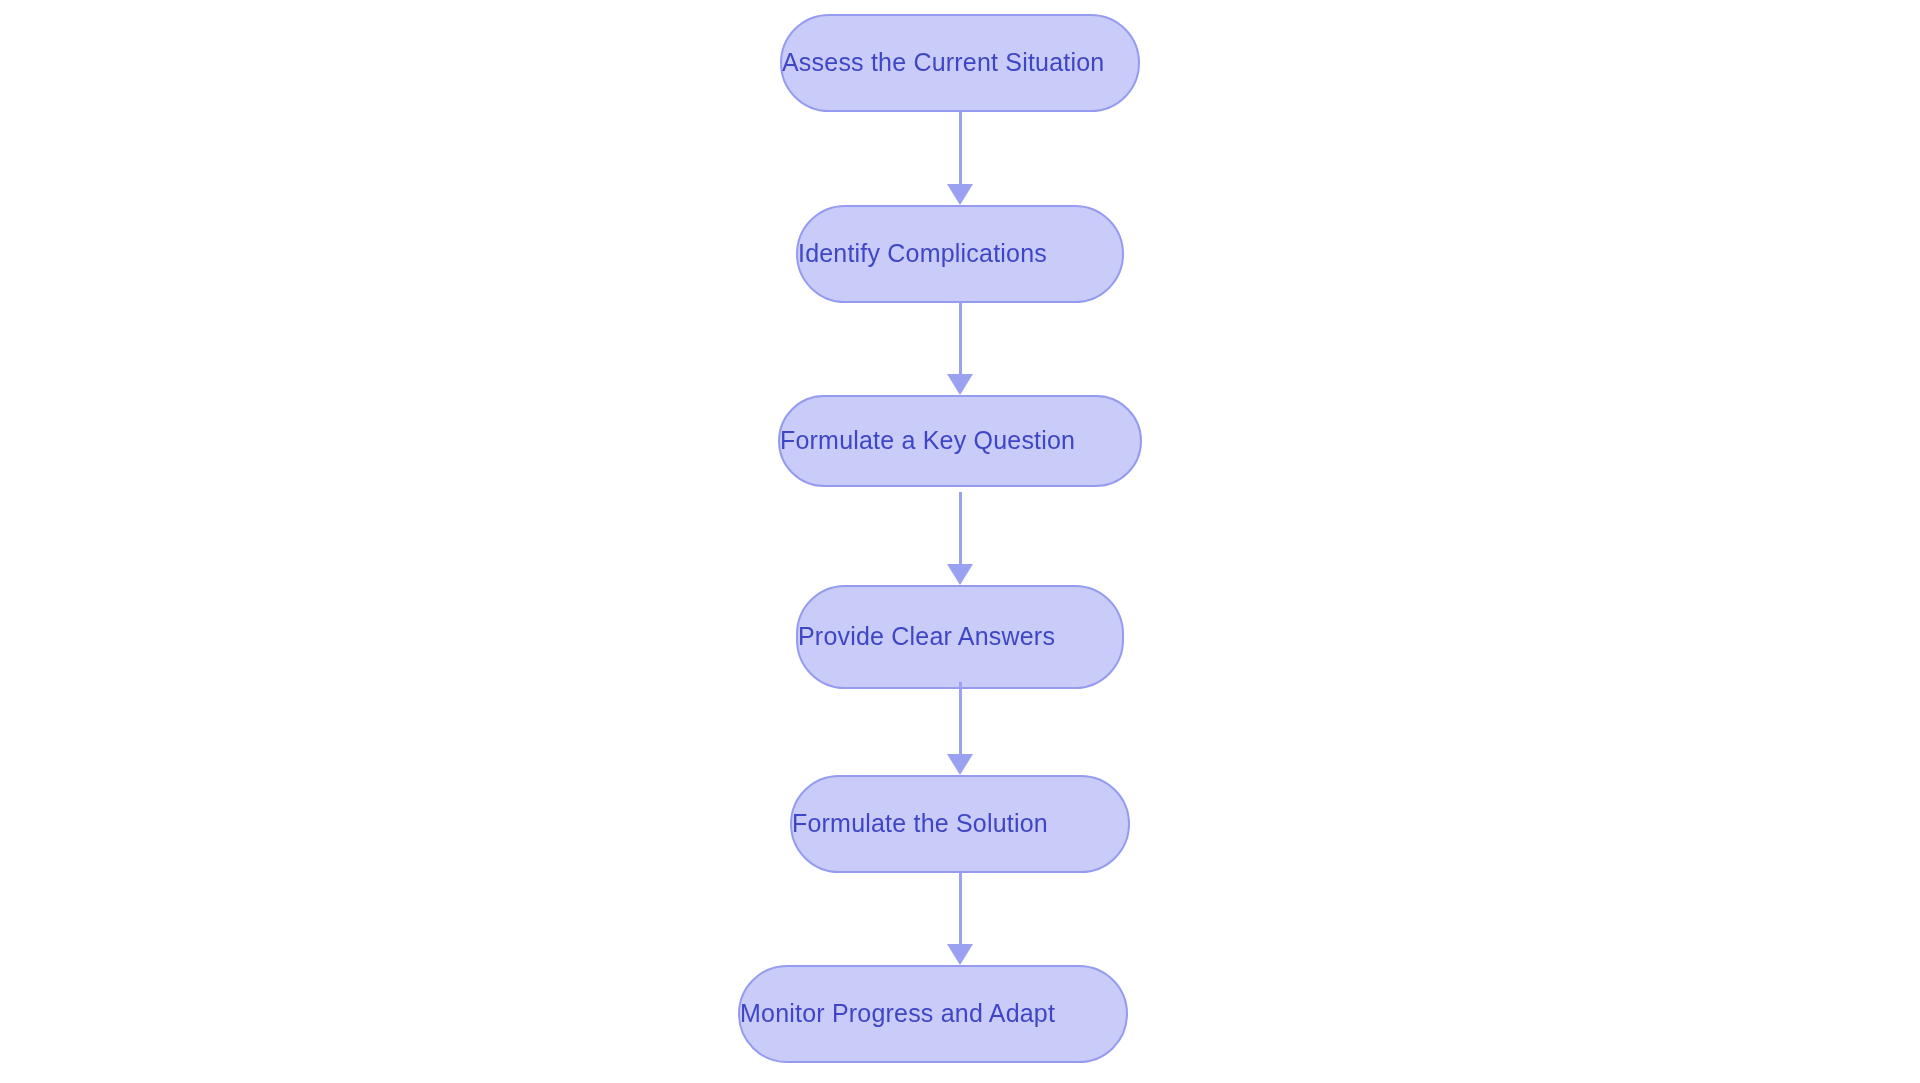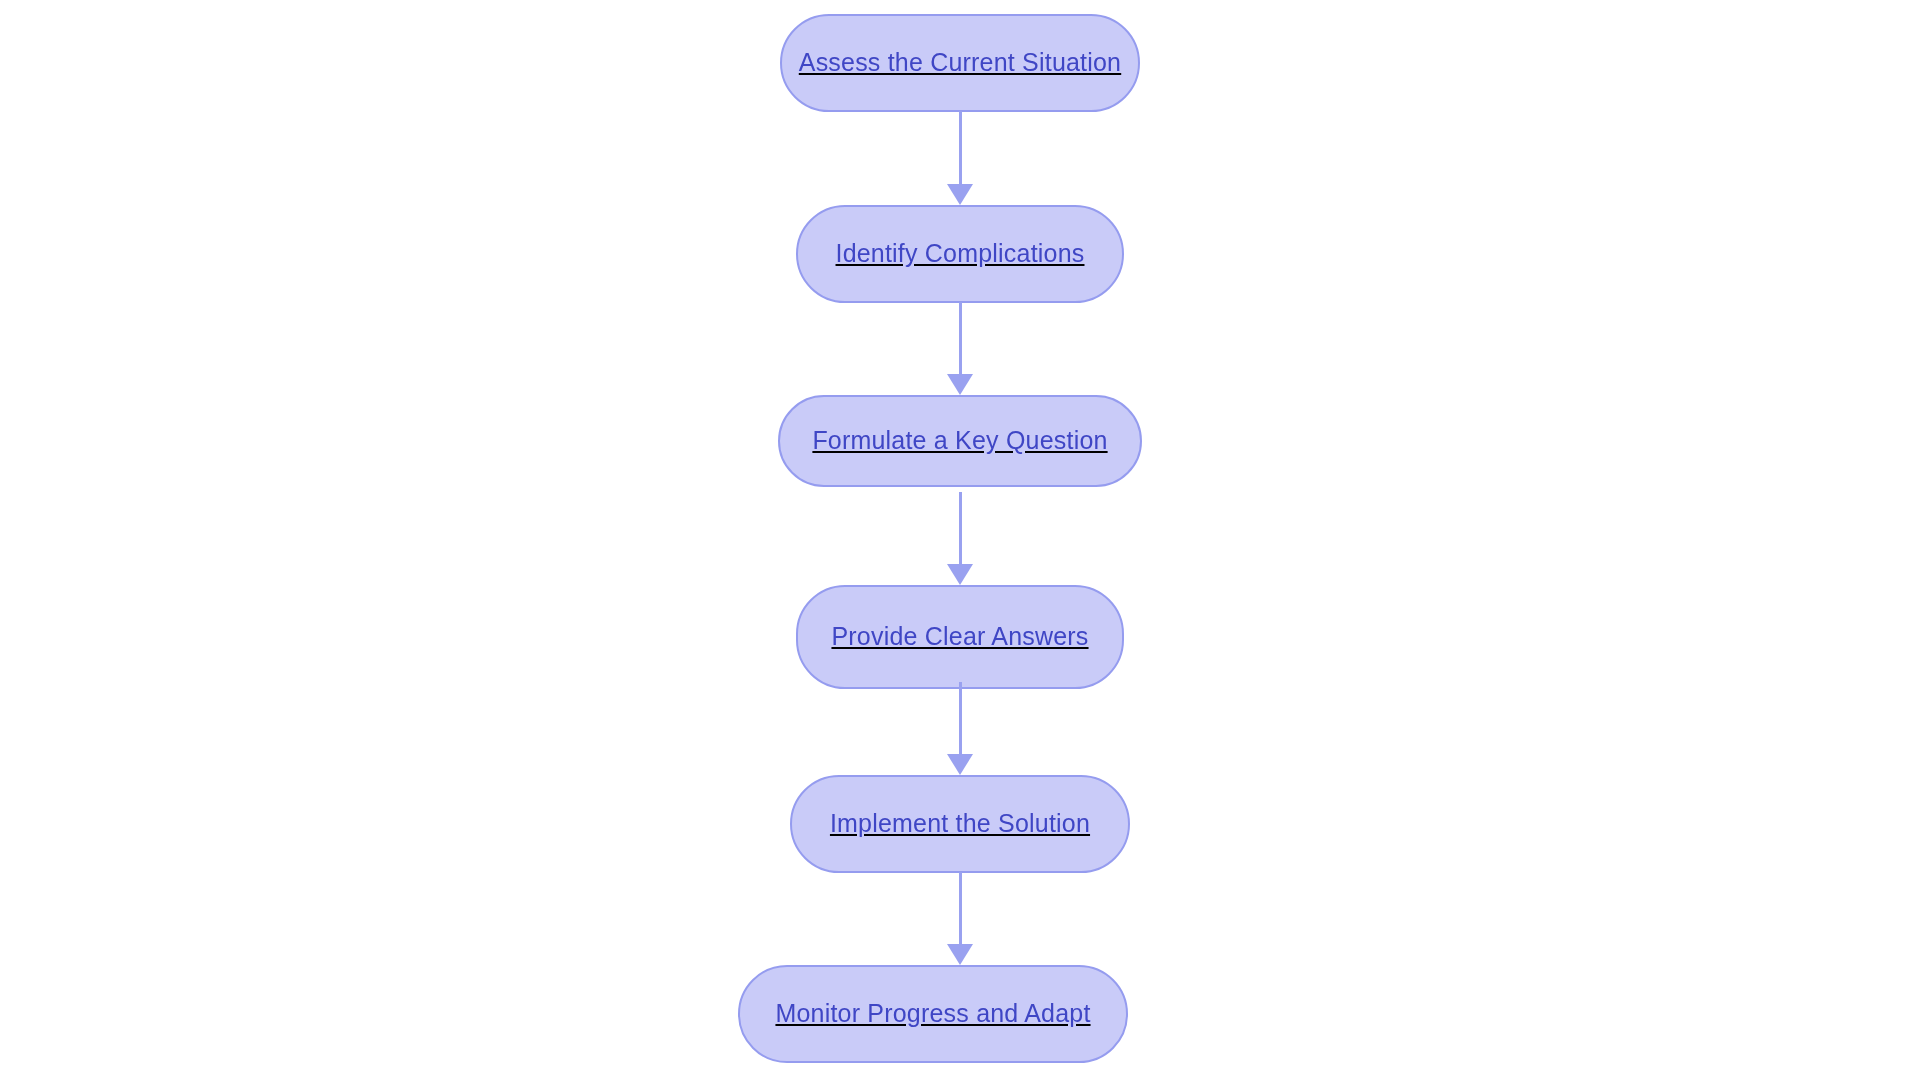--- a/index.html
+++ b/index.html
@@ -16,22 +16,21 @@
     overflow: hidden;
   }
   .flow-node {
     position: absolute;
     box-sizing: border-box;
     background: var(--node-fill, #c9cbf8);
     border: 2px solid var(--node-border, #959cef);
     border-radius: 49px;
     display: flex;
     align-items: center;
-    justify-content: center;
-    text-decoration: underline;
+    justify-content: flex-start;
   }
   .flow-node-label {
     color: var(--node-text, #3f46c5);
     font-size: 25px;
     font-weight: 400;
     letter-spacing: 0.2px;
     white-space: nowrap;
     text-align: center;
     line-height: 1;
     padding-bottom: 2px;
@@ -60,21 +59,21 @@
     <div class="flow-node" style="left: 796px; top: 205px; width: 328px; height: 98px;">
       <span class="flow-node-label">Identify Complications</span>
     </div>
     <div class="flow-node" style="left: 778px; top: 395px; width: 364px; height: 92px;">
       <span class="flow-node-label">Formulate a Key Question</span>
     </div>
     <div class="flow-node" style="left: 796px; top: 585px; width: 328px; height: 104px;">
       <span class="flow-node-label">Provide Clear Answers</span>
     </div>
     <div class="flow-node" style="left: 790px; top: 775px; width: 340px; height: 98px;">
-      <span class="flow-node-label">Implement the Solution</span>
+      <span class="flow-node-label">Formulate the Solution</span>
     </div>
     <div class="flow-node" style="left: 738px; top: 965px; width: 390px; height: 98px;">
       <span class="flow-node-label">Monitor Progress and Adapt</span>
     </div>
     <div class="edge-line" style="left: 958.5px; top: 111px; height: 77px;"></div>
     <div class="edge-arrowhead" style="left: 947px; top: 184px;"></div>
     <div class="edge-line" style="left: 958.5px; top: 302px; height: 76px;"></div>
     <div class="edge-arrowhead" style="left: 947px; top: 374px;"></div>
     <div class="edge-line" style="left: 958.5px; top: 492px; height: 76px;"></div>
     <div class="edge-arrowhead" style="left: 947px; top: 564px;"></div>

